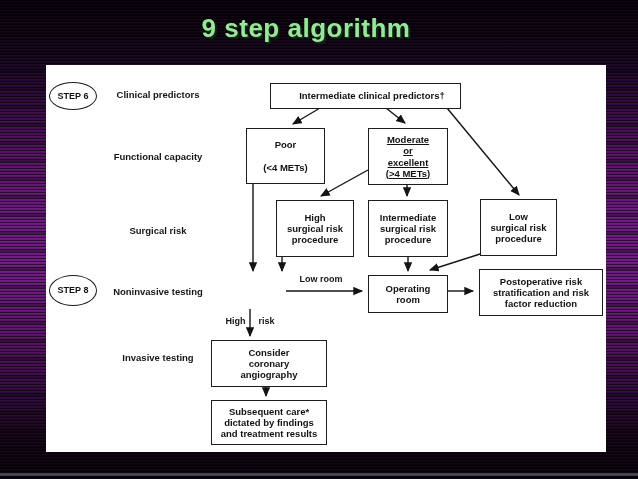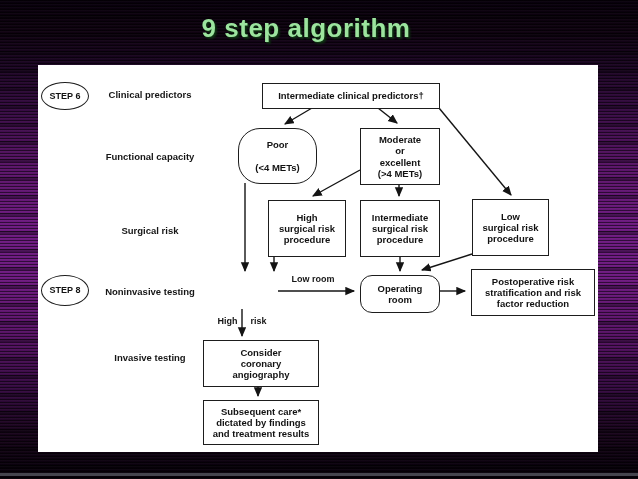--- a/index.html
+++ b/index.html
@@ -12,21 +12,21 @@
     font-family:"Liberation Sans", sans-serif;
   }
   .title{
     position:absolute;left:0;top:13px;width:638px;margin:0;
     text-align:center;transform:translateX(-13px);
     font:700 26px/1.2 "Liberation Sans", sans-serif;
     letter-spacing:0.5px;
     text-shadow:2px 2px 2px rgba(12,48,16,0.9), 1px 1px 0 rgba(20,70,25,0.8);
   }
   .bottom-line{position:absolute;left:0;top:473px;width:638px;height:3px;background:#45454e;}
-  .panel{position:absolute;left:38px;top:65px;width:560px;height:387px;background:#ffffff;}
+  .panel{position:absolute;left:46px;top:65px;width:560px;height:387px;background:#ffffff;}
   .arrows{position:absolute;left:0;top:0;width:560px;height:387px;}
   .node{
     position:absolute;display:flex;align-items:center;justify-content:center;
     text-align:center;white-space:pre-line;background:#fff;
     border:1.5px solid #1d1d1d;color:#121212;
     font:600 9.5px/1.18 "Liberation Sans", sans-serif;
   }
   .oval{
     position:absolute;display:flex;align-items:center;justify-content:center;
     border:1.5px solid #1d1d1d;border-radius:50%;background:#fff;color:#121212;
@@ -87,38 +87,38 @@
 
     <div class="oval" style="left:3px;top:17px;width:46px;height:26px;">STEP 6</div>
     <div class="oval" style="left:3px;top:210px;width:46px;height:29px;">STEP 8</div>
 
     <div class="rowlabel" style="top:24px;">Clinical predictors</div>
     <div class="rowlabel" style="top:86px;">Functional capacity</div>
     <div class="rowlabel" style="top:160px;">Surgical risk</div>
     <div class="rowlabel" style="top:221px;">Noninvasive testing</div>
     <div class="rowlabel" style="top:287px;">Invasive testing</div>
 
-    <div class="node" style="left:224px;top:18px;width:176px;height:24px;">Intermediate clinical predictors†</div>
-    <div class="node" style="left:200px;top:63px;width:77px;height:54px;border-radius:22px;">Poor
+    <div class="node" style="left:224px;top:18px;width:176px;height:24px;padding-left:13px;">Intermediate clinical predictors†</div>
+    <div class="node" style="left:200px;top:63px;width:77px;height:54px;">Poor
 
 (&lt;4 METs)</div>
-    <div class="node" style="left:322px;top:63px;width:78px;height:55px;">Moderate
+    <div class="node" style="left:322px;top:63px;width:78px;height:55px;text-decoration:underline;">Moderate
 or
 excellent
 (&gt;4 METs)</div>
     <div class="node" style="left:230px;top:135px;width:76px;height:55px;">High
 surgical risk
 procedure</div>
     <div class="node" style="left:322px;top:135px;width:78px;height:55px;">Intermediate
 surgical risk
 procedure</div>
     <div class="node" style="left:434px;top:134px;width:75px;height:55px;">Low
 surgical risk
 procedure</div>
-    <div class="node" style="left:322px;top:210px;width:78px;height:36px;border-radius:12px;">Operating
+    <div class="node" style="left:322px;top:210px;width:78px;height:36px;">Operating
 room</div>
     <div class="node" style="left:433px;top:204px;width:122px;height:45px;">Postoperative risk
 stratification and risk
 factor reduction</div>
     <div class="node" style="left:165px;top:275px;width:114px;height:45px;">Consider
 coronary
 angiography</div>
     <div class="node" style="left:165px;top:335px;width:114px;height:43px;">Subsequent care*
 dictated by findings
 and treatment results</div>

